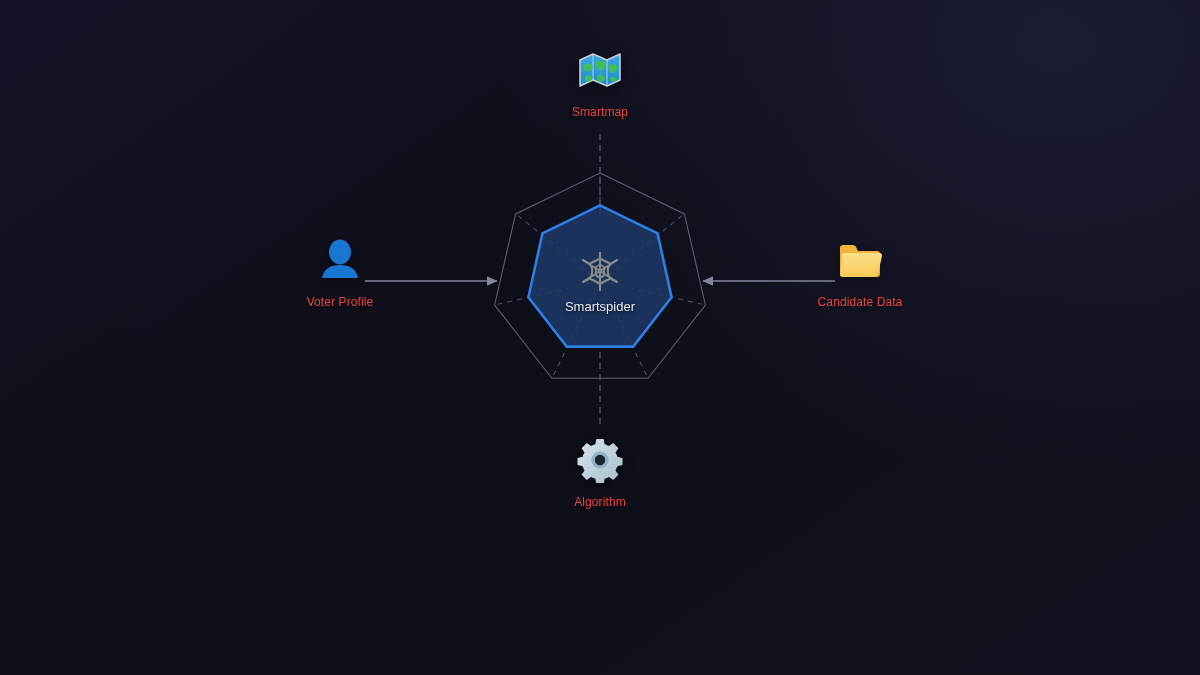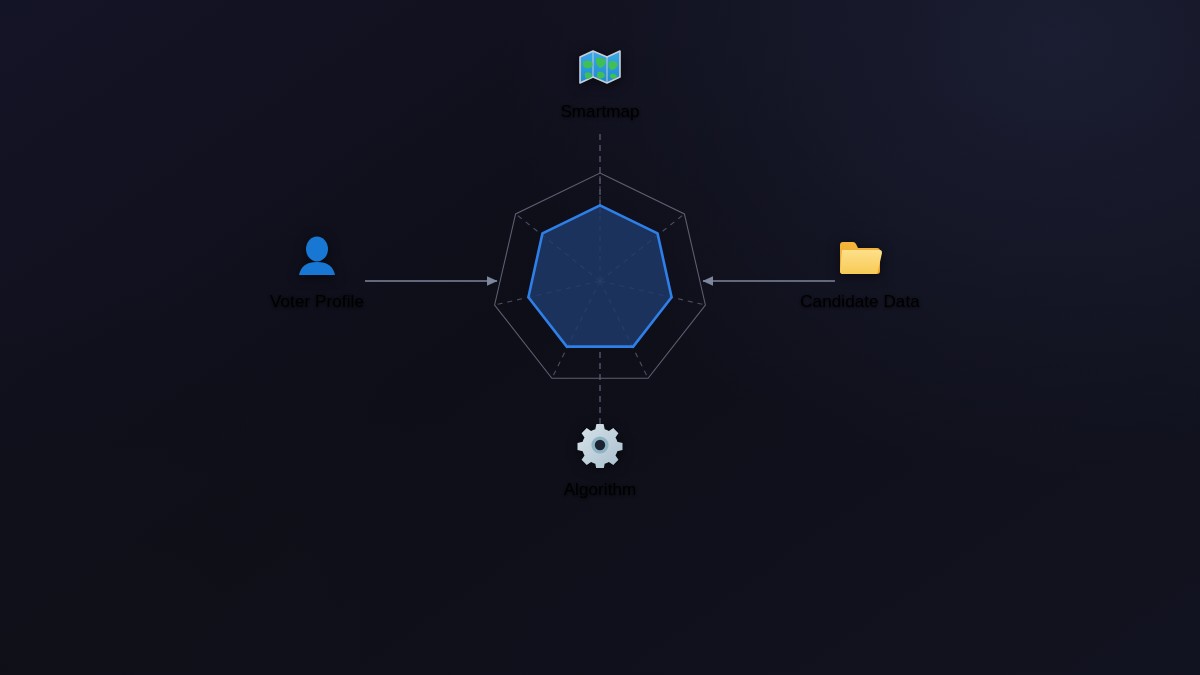--- a/index.html
+++ b/index.html
@@ -26,31 +26,31 @@
     width:200px;
   }
   .node-icon {
     font-size:42px; line-height:1;
     height:50px; display:flex; align-items:center; justify-content:center;
     filter: drop-shadow(0 2px 6px rgba(0,0,0,.55));
   }
   .node-icon svg { display:block; }
   .node-label {
     margin-top:10px;
-    font-size:17px;
-    color:#000000;
+    font-size:12px;
+    color:#ef4444;
     letter-spacing:.1px;
     white-space:nowrap;
     text-shadow:0 1px 3px rgba(0,0,0,.8);
   }
 
   #node-smartmap   { left:600px; top:82px; }
-  #node-voter      { left:317px; top:272px;justify-content:space-between; }
+  #node-voter      { left:340px; top:272px;justify-content:space-between; }
   #node-candidate  { left:860px; top:272px; }
-  #node-algorithm  { left:600px; top:460px; }
+  #node-algorithm  { left:600px; top:472px; }
 
   
   #center-node {
     position:absolute; left:600px; top:281px;
     transform:translate(-50%,-50%);
     width:300px; height:300px;
     display:flex; align-items:center; justify-content:center;
   }
   #center-svg { position:absolute; left:0; top:0; }
   .center-content {
@@ -106,20 +106,38 @@
         <line x1="150" y1="150" x2="101.9" y2="247.3"></line>
         <line x1="150" y1="150" x2="44.6" y2="174.0"></line>
         <line x1="150" y1="150" x2="65.6" y2="82.9"></line>
       </g>
 
       <polygon points="150,42 234.4,82.9 255.4,174 198.1,247.3 101.9,247.3 44.6,174 65.6,82.9" fill="none" stroke="#5a5f70" stroke-width="1.1"></polygon>
 
       <polygon points="150,74.4 207.5,102.3 221.6,166.3 183.2,215.6 116.8,215.6 78.4,166.3 92.5,102.3" fill="#1d3a6b" fill-opacity="0.82" stroke="#2f7fe8" stroke-width="2.6" stroke-linejoin="round"></polygon>
     </svg>
 
+    <div class="center-content">
+      <div class="center-icon">
+        <svg width="44" height="42" viewBox="0 0 44 42" xmlns="http://www.w3.org/2000/svg">
+          <g fill="none" stroke="#8a8a8a" stroke-width="2" stroke-linejoin="round" stroke-linecap="round">
+            <path d="M22 21 L22 3"></path>
+            <path d="M22 21 L39 10"></path>
+            <path d="M22 21 L39 32"></path>
+            <path d="M22 21 L22 40"></path>
+            <path d="M22 21 L5 32"></path>
+            <path d="M22 21 L5 10"></path>
+            <path d="M22 8.5 Q29 12 32.5 13.8 Q29 18.5 30 21 Q29 24 32.5 28.5 Q29 30 22 33.8 Q15 30 11.5 28.5 Q15 24 14 21 Q15 18.5 11.5 13.8 Q15 12 22 8.5 Z"></path>
+            <path d="M22 14.5 Q25.5 16.5 27 17.8 Q25.6 19.4 26 21 Q25.6 22.8 27 24.5 Q25.5 26 22 27.8 Q18.5 26 17 24.5 Q18.4 22.8 18 21 Q18.4 19.4 17 17.8 Q18.5 16.5 22 14.5 Z"></path>
+            <path d="M22 3 L22 8.5 M39 10 L32.5 13.8 M39 32 L32.5 28.5 M22 40 L22 33.8 M5 32 L11.5 28.5 M5 10 L11.5 13.8"></path>
+          </g>
+        </svg>
+      </div>
+      <div class="center-label">Smartspider</div>
+    </div>
   </div>
 
   <div class="node" id="node-smartmap">
     <div class="node-icon">
       <svg width="48" height="44" viewBox="0 0 48 44" xmlns="http://www.w3.org/2000/svg">
         <defs>
           <linearGradient id="mapSea" x1="0" y1="0" x2="0" y2="1">
             <stop offset="0%" stop-color="#3aa8e8"></stop>
               <stop offset="100%" stop-color="#1e8ad0"></stop>
           </linearGradient>

